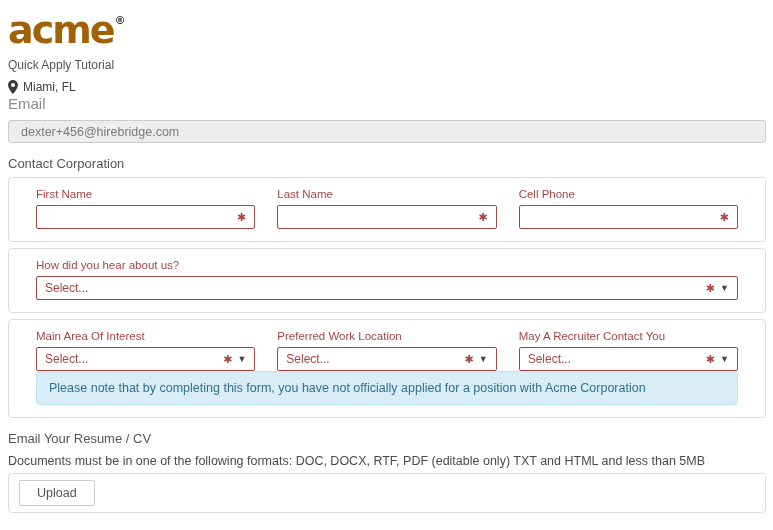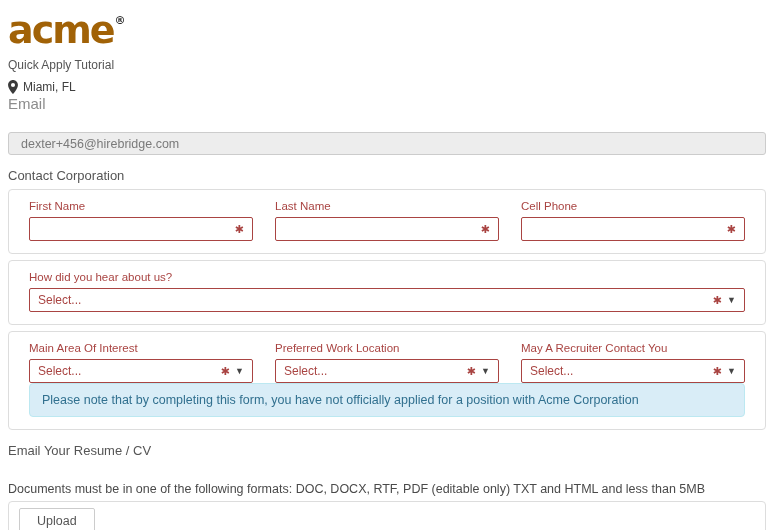--- a/index.html
+++ b/index.html
@@ -25,29 +25,29 @@
     font-weight: bold; font-size: 11px; color: #2b2b2b;
     vertical-align: 19px; margin-left: 1px;
   }
   .job-title { font-size: 12px; color: #555; margin-top: 3px; }
   .location-row { display: flex; align-items: flex-start; gap: 5px; margin-top: 8px; font-size: 12px; color: #3f3f3f; }
   .pin-icon svg { display: block; }
 
   
   .email-label { font-size: 15px; color: #8c8c8c; margin-top: 1px; }
   .email-input {
-    display: block; width: 100%; height: 23px; margin-top: 20px;
+    display: block; width: 100%; height: 23px; margin-top: 8px;
     background: #ededed; border: 1px solid #cccccc; border-radius: 3px;
     color: #7a7a7a; font-size: 12.5px; padding: 0 12px;
     font-family: inherit;
   }
 
   
   .section-heading { font-size: 13px; color: #555; margin-top: 13px; }
-  .panel { border: 1px solid #dddddd; border-radius: 4px; margin-top: 6px; padding: 10px 20px 12px; background: #fff; }
+  .panel { border: 1px solid #dddddd; border-radius: 4px; margin-top: 6px; padding: 10px 27px 12px; background: #fff; }
   .cols { display: flex; gap: 22px; }
   .fgroup { flex: 1; min-width: 0; }
 
   
   .req-label { color: #a94442; font-size: 11.5px; }
   .box {
     margin-top: 5px; height: 24px;
     border: 1px solid #a94442; border-radius: 2px; background: #fff;
     display: flex; align-items: center; padding: 0 8px; font-size: 12px;
     cursor: text;
@@ -59,21 +59,21 @@
   .sel-icons { display: flex; align-items: center; flex: 0 0 auto; }
   .sel-text { overflow: hidden; white-space: nowrap; }
 
   
   .notice {
     background: #d9edf7; border: 1px solid #bce8f1;
     border-radius: 4px; color: #31708f; font-size: 12.5px; padding: 9px 12px;
   }
 
   
-  .instructions { font-size: 12.5px; color: #4a4a4a; margin-top: 24px; }
+  .instructions { font-size: 12.5px; color: #4a4a4a; margin-top: 8px; }
   .upload-panel { padding: 6px 10px 6px; margin-top: 5px; }
   .upload-btn {
     display: inline-block; background: #fff; border: 1px solid #cccccc; border-radius: 2px;
     color: #555; font-size: 12.5px; padding: 5px 17px; font-family: inherit; cursor: pointer;
   }
 </style>
 </head>
 <body>
 
 <div class="page">

